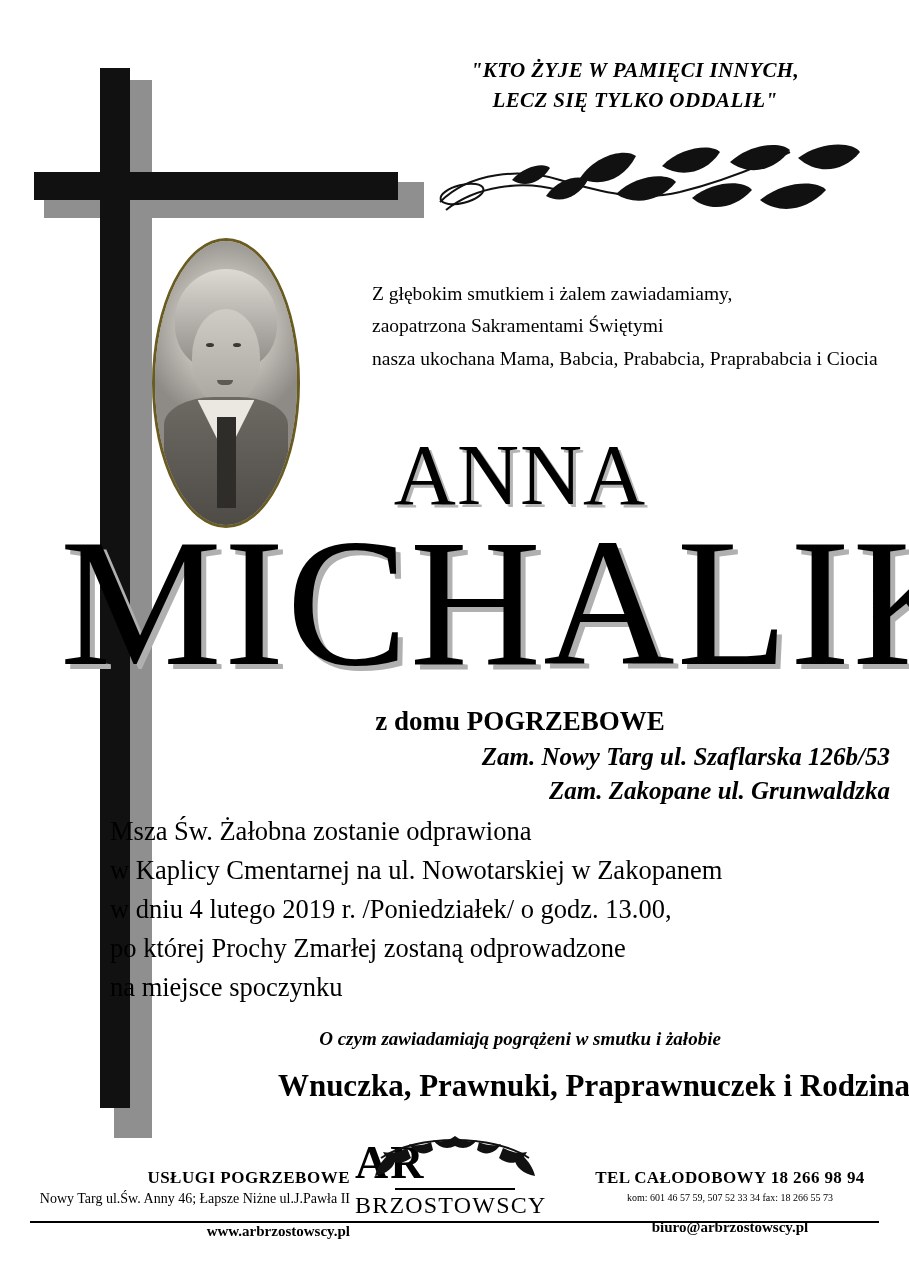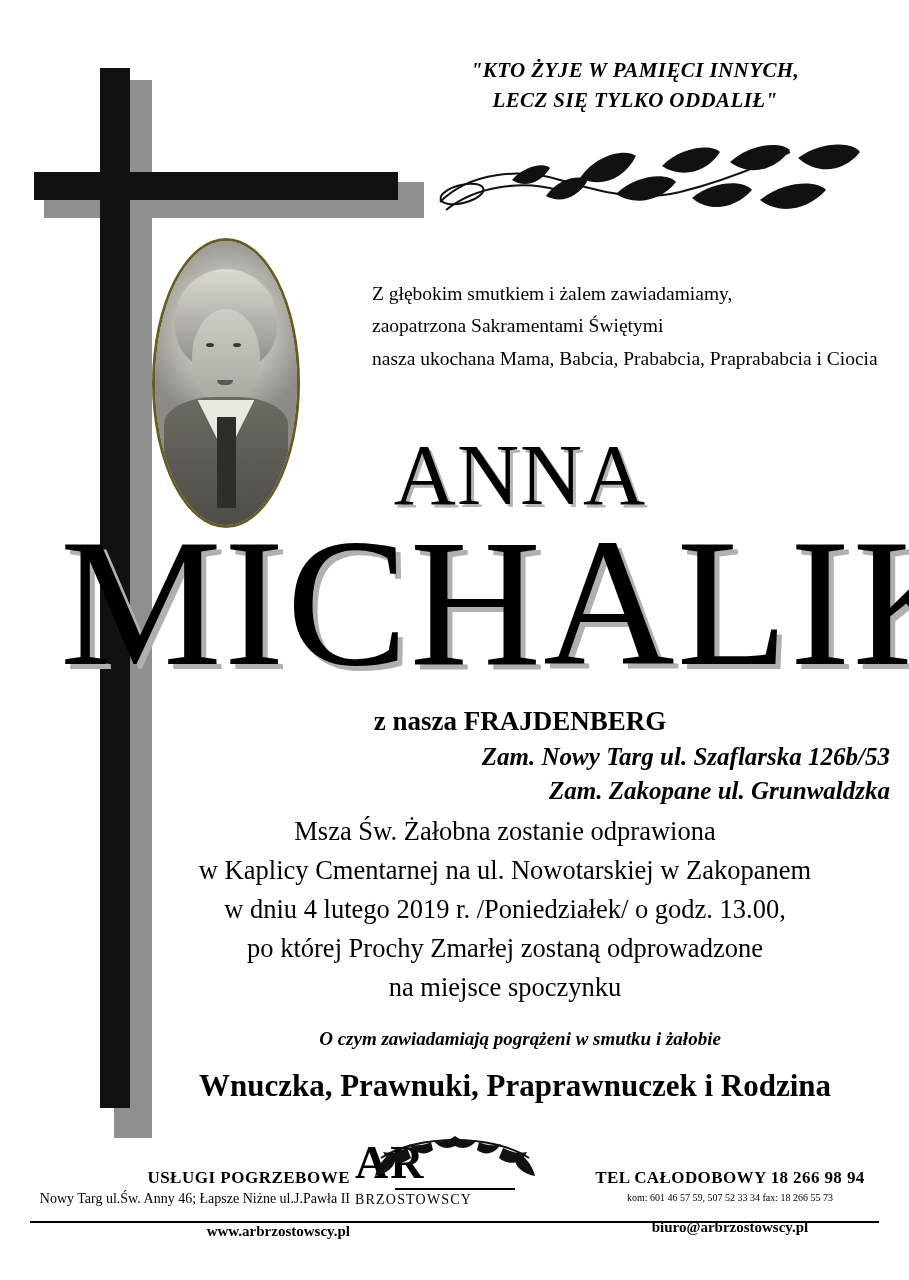--- a/index.html
+++ b/index.html
@@ -222,40 +222,39 @@
     font-size: 25px;
     font-weight: bold;
     font-style: italic;
     line-height: 1.36;
   }
   .ceremony {
     position: absolute;
     left: 110px;
     top: 812px;
     width: 790px;
-    text-align: center;
     font-size: 26.5px;
     line-height: 1.47;
   }
   .inform {
     position: absolute;
     left: 150px;
     top: 1028px;
     width: 740px;
     text-align: center;
     font-size: 19px;
     font-weight: bold;
     font-style: italic;
   }
   .family {
     position: absolute;
     left: 120px;
     top: 1068px;
     width: 790px;
-    text-align: center;
+    text-align: right;
     font-size: 31px;
     font-weight: bold;
   }
 
   
   .footer-rule {
     position: absolute;
     left: 30px;
     top: 1221px;
     width: 849px;
@@ -318,21 +317,21 @@
     line-height: 1;
   }
   .logo .ar .bar {
     display: block;
     width: 120px;
     height: 2px;
     background: #000;
     margin: 2px auto 2px;
   }
   .logo .brz {
-    font-size: 14px;
+    font-size: 24px;
     letter-spacing: 1.2px;
     margin-top: 2px;
   }
   .logo .wreath {
     position: absolute;
     left: 18px;
     top: -6px;
     width: 164px;
     height: 46px;
   }
@@ -391,21 +390,21 @@
 
 <div class="announce">
   <div>Z głębokim smutkiem i żalem zawiadamiamy,</div>
   <div>zaopatrzona Sakramentami Świętymi</div>
   <div>nasza ukochana Mama, Babcia, Prababcia, Praprababcia i Ciocia</div>
 </div>
 
 <div class="firstname">ANNA</div>
 <div class="lastname">MICHALIK</div>
 
-<div class="maiden">z nasza FRAJDENBERG</div>
+<div class="maiden">z domu POGRZEBOWE</div>
 <div class="addr">
   <div>Zam. Nowy Targ ul. Szaflarska 126b/53</div>
   <div>Zam. Zakopane ul. Grunwaldzka</div>
 </div>
 
 <div class="ceremony">
   <div>Msza Św. Żałobna zostanie odprawiona</div>
   <div>w Kaplicy Cmentarnej na ul. Nowotarskiej w Zakopanem</div>
   <div>w dniu 4 lutego 2019 r. /Poniedziałek/ o godz. 13.00,</div>
   <div>po której Prochy Zmarłej zostaną odprowadzone</div>

